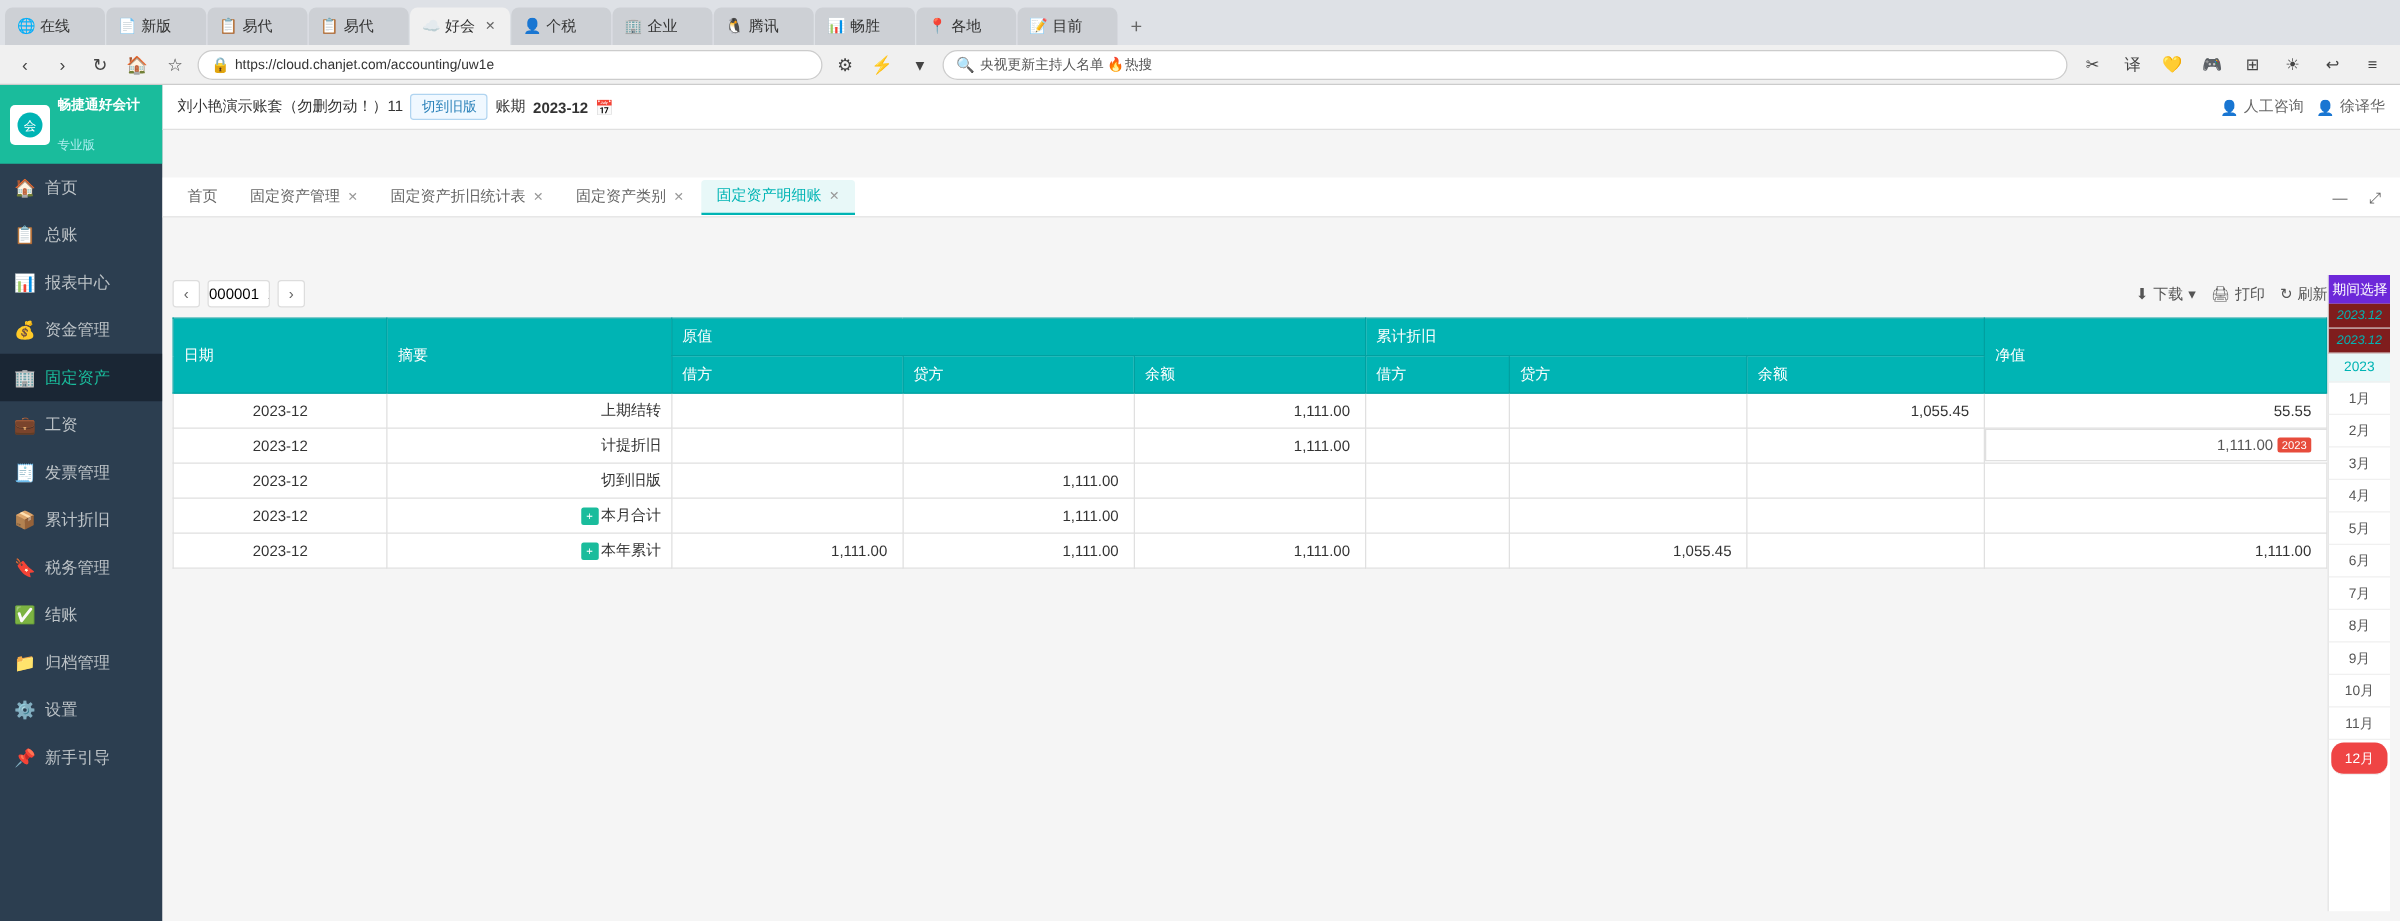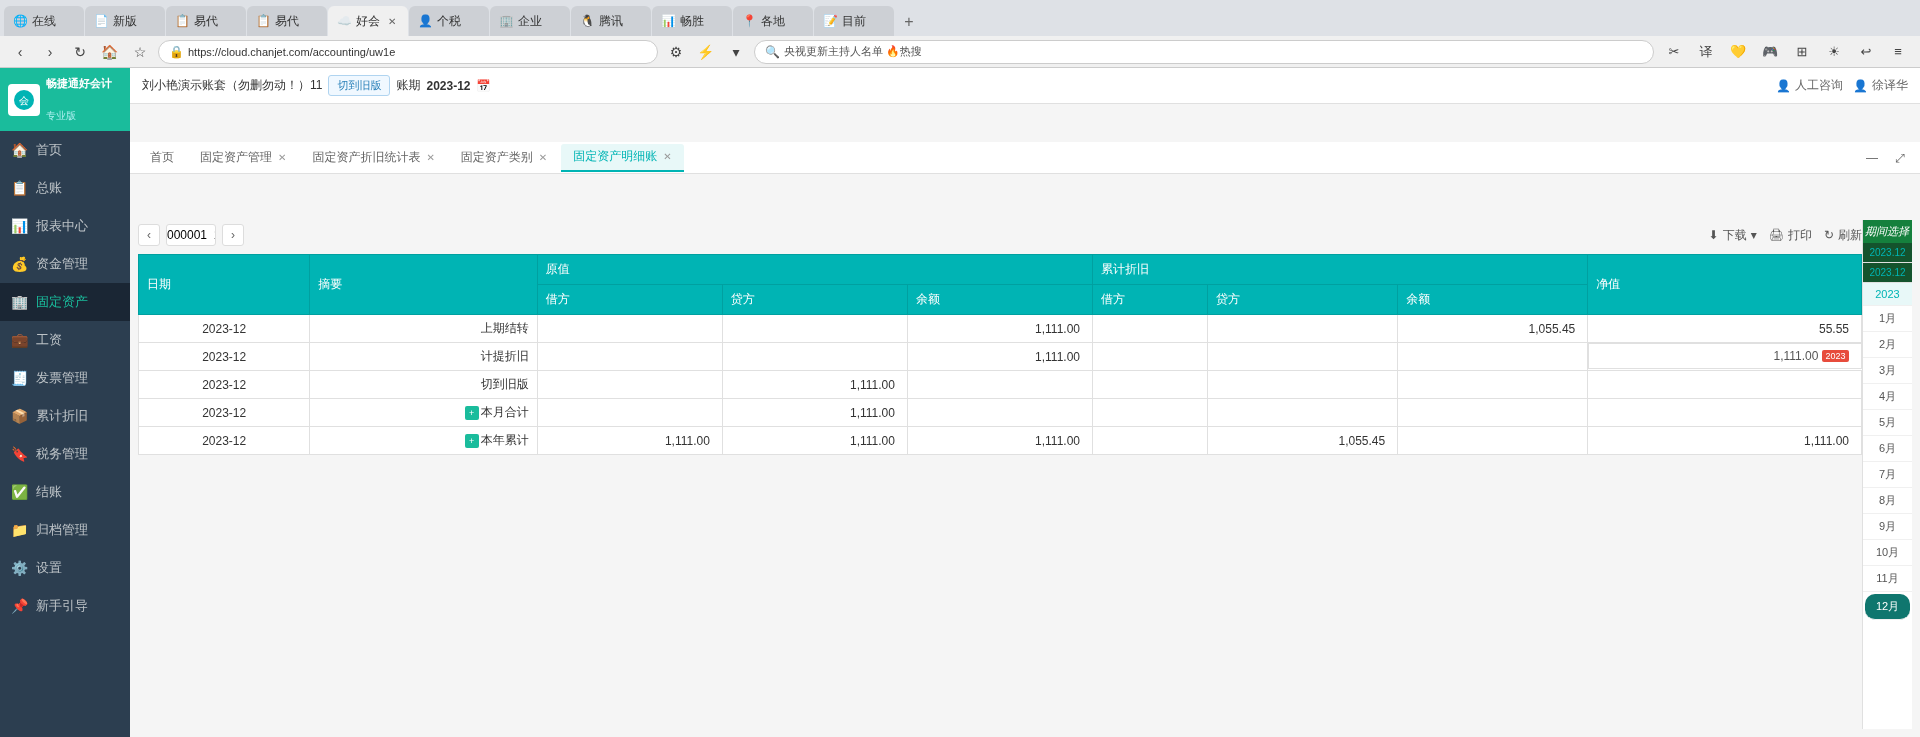--- a/index.html
+++ b/index.html
@@ -67,24 +67,24 @@
     .data-table { width: 100%; border-collapse: collapse; background: #fff; }
     .data-table th { background: #00b4b4; color: #fff; padding: 6px 8px; text-align: left; font-weight: normal; font-size: 12px; border: 1px solid #00a0a0; }
     .data-table td { padding: 5px 8px; border: 1px solid #e0e0e0; font-size: 12px; color: #333; text-align: center; background: #fff; }
     .data-table .num-cell { text-align: right; padding-right: 12px; }
     .data-table .text-left { text-align: right; }
     .row-icon { width: 14px; height: 14px; background: #1abc9c; color: #fff; border-radius: 2px; display: inline-flex; align-items: center; justify-content: center; font-size: 9px; margin-right: 2px; }
     .th-group { text-align: center; }
 
     
     .period-panel { width: 50px; background: #fff; border-left: 1px solid #e0e0e0; display: flex; flex-direction: column; flex-shrink: 0; }
-    .period-title { background: #15803d; color: #fff; font-size: 11px; padding: 4px 2px; text-align: left; writing-mode: horizontal-tb; font-style: italic; }
-    .period-selected { background: #14532d; padding: 4px 2px; text-align: center; font-size: 10px; color: #00b4b4; border-bottom: 1px solid #e0e0e0; }
+    .period-title { background: #6d28d9; color: #fff; font-size: 11px; padding: 4px 2px; text-align: right; writing-mode: horizontal-tb; }
+    .period-selected { background: #7f1d1d; padding: 4px 2px; text-align: center; font-size: 10px; color: #00b4b4; border-bottom: 1px solid #e0e0e0; font-style: italic; }
     .period-month { padding: 5px 4px; text-align: center; font-size: 11px; color: #555; cursor: pointer; border-bottom: 1px solid #f0f0f0; }
-    .period-month.active { background: #0f766e; color: #fff; border-radius: 10px; margin: 2px; }
+    .period-month.active { background: #ef4444; color: #fff; border-radius: 10px; margin: 2px; }
     .period-month.highlighted { background: #e8f8f8; color: #00b4b4; }
   </style>
 </head>
 <body>
 
 <div class="browser-chrome">
   <div class="tab-bar">
 
     <div class="tab">
       <span class="tab-icon">🌐</span>

